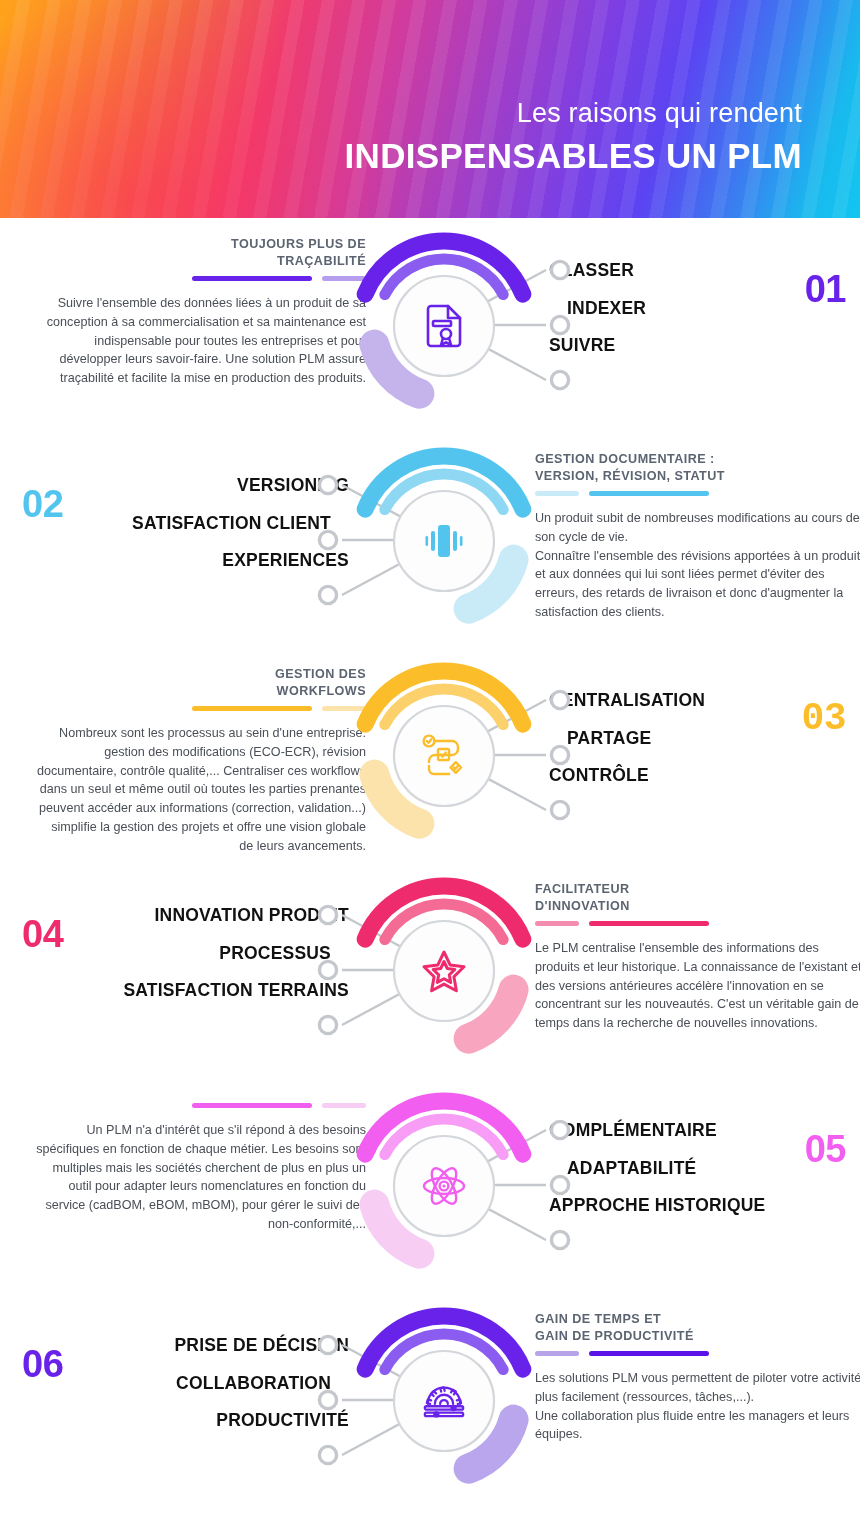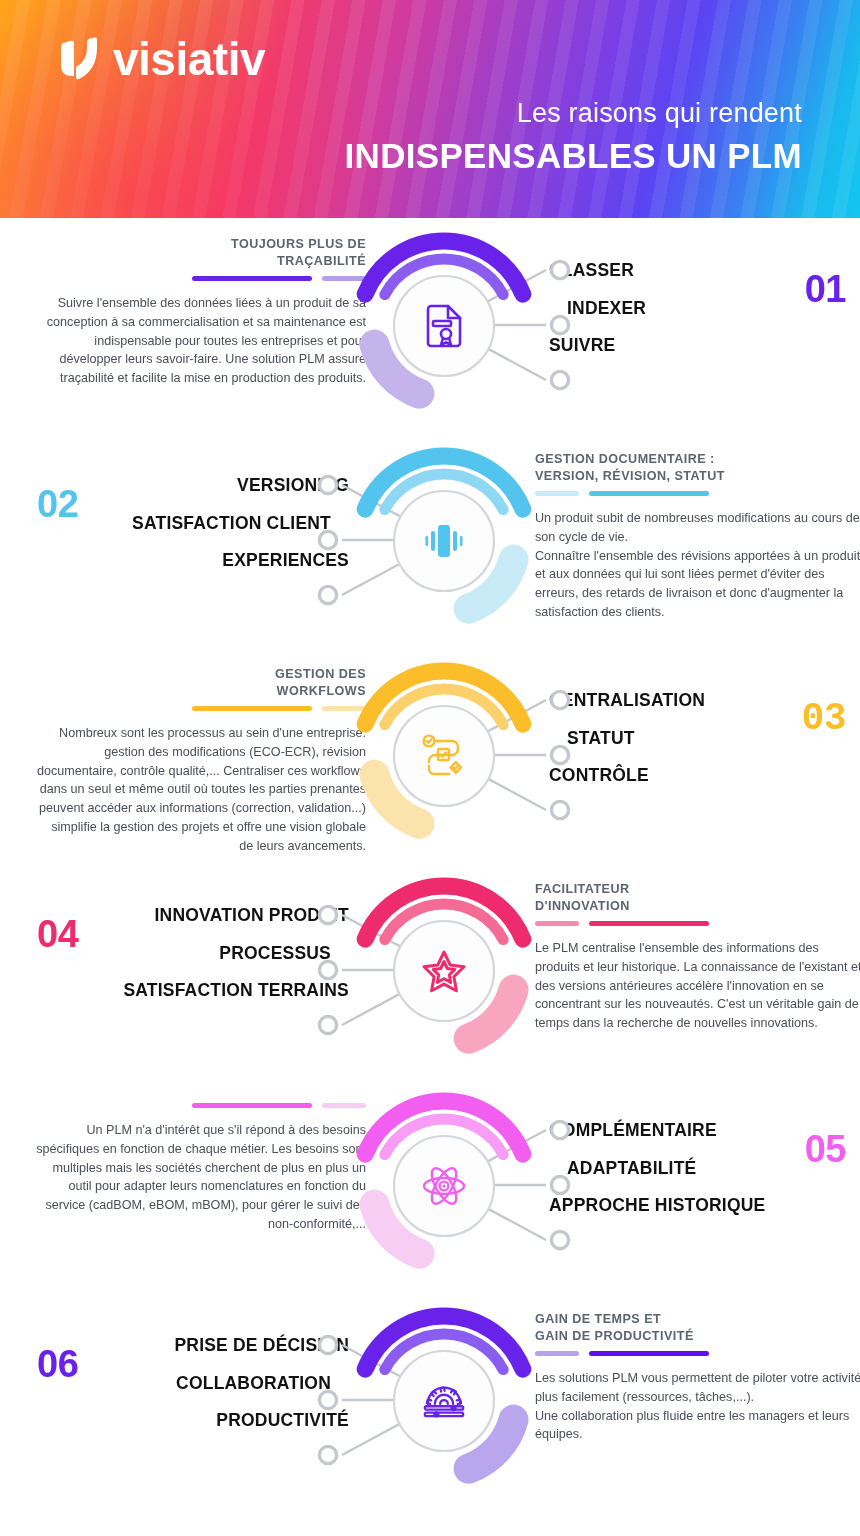--- a/index.html
+++ b/index.html
@@ -141,21 +141,21 @@
   
   .num {
     position: absolute;
     top: 52px;
     font-size: 38px;
     font-weight: 700;
     letter-spacing: -0.5px;
     line-height: 1;
   }
   .num.right { right: 28px; }
-  .num.left  { left: 23px; }
+  .num.left  { left: 8px; }
 
   
   .keywords {
     position: absolute;
     top: 44px;
     width: 300px;
     display: flex;
     flex-direction: column;
     gap: 20px;
   }
@@ -198,27 +198,20 @@
 </style>
 </head>
 <body>
 
 <div class="page">
 
   <div class="header">
     <div class="stripes"></div>
     <div class="glow-bl"></div>
 
-    <div class="logo">
-      <svg class="logo-mark" viewBox="0 0 44 46">
-        <path d="M4 16 L4 30 Q4 39 13 40 L17 40 L17 8 Q17 4 13 5 L6 7 Q4 8 4 11 Z" fill="#ffffff"></path>
-        <path d="M40 3 L40 12 Q40 34 22 43 Q19 44.5 19 41 L19 31 Q30 25 30 12 L30 6 Q30 3 33 2.4 L37 1.6 Q40 1 40 3 Z" fill="#ffffff"></path>
-      </svg>
-      <div class="logo-word">visiativ</div>
-    </div>
 
     <div class="header-titles">
       <div class="title-small">Les raisons qui rendent</div>
       <div class="title-big">INDISPENSABLES UN PLM</div>
     </div>
   </div>
 
   <div class="sections" id="sections-root">
       <div class="section">
         <div class="textblock left">
@@ -302,21 +295,21 @@
         <div class="textblock left">
           <div class="kicker">GESTION DES<br>WORKFLOWS</div>
           <div class="rules">
             <span class="rule long" style="background: rgb(251, 190, 42);"></span>
             <span class="rule short" style="background: rgb(251, 227, 171);"></span>
           </div>
           <div class="body-text">Nombreux sont les processus au sein d'une entreprise: gestion des modifications (ECO-ECR), révision documentaire, contrôle qualité,... Centraliser ces workflows dans un seul et même outil où toutes les parties prenantes peuvent accéder aux informations (correction, validation...) simplifie la gestion des projets et offre une vision globale de leurs avancements.</div>
         </div>
         <div class="keywords right">
           <div class="kw">CENTRALISATION</div>
-          <div class="kw indent">STATUT</div>
+          <div class="kw indent">PARTAGE</div>
           <div class="kw">CONTRÔLE</div>
         </div>
         <div class="num right" style="color: rgb(251, 190, 42); font-family: Liberation Mono, monospace;">03</div>
         <svg class="connectors" viewBox="0 0 860 215">
           <line x1="532" y1="52" x2="430" y2="107" stroke="#c4c7cc" stroke-width="2.4"></line>
           <line x1="532" y1="107" x2="430" y2="107" stroke="#c4c7cc" stroke-width="2.4"></line>
           <line x1="532" y1="162" x2="430" y2="107" stroke="#c4c7cc" stroke-width="2.4"></line>
           <circle cx="546" cy="52" r="8.6" fill="#ffffff" stroke="#c4c7cc" stroke-width="3.4"></circle>
           <circle cx="546" cy="107" r="8.6" fill="#ffffff" stroke="#c4c7cc" stroke-width="3.4"></circle>
           <circle cx="546" cy="162" r="8.6" fill="#ffffff" stroke="#c4c7cc" stroke-width="3.4"></circle>

